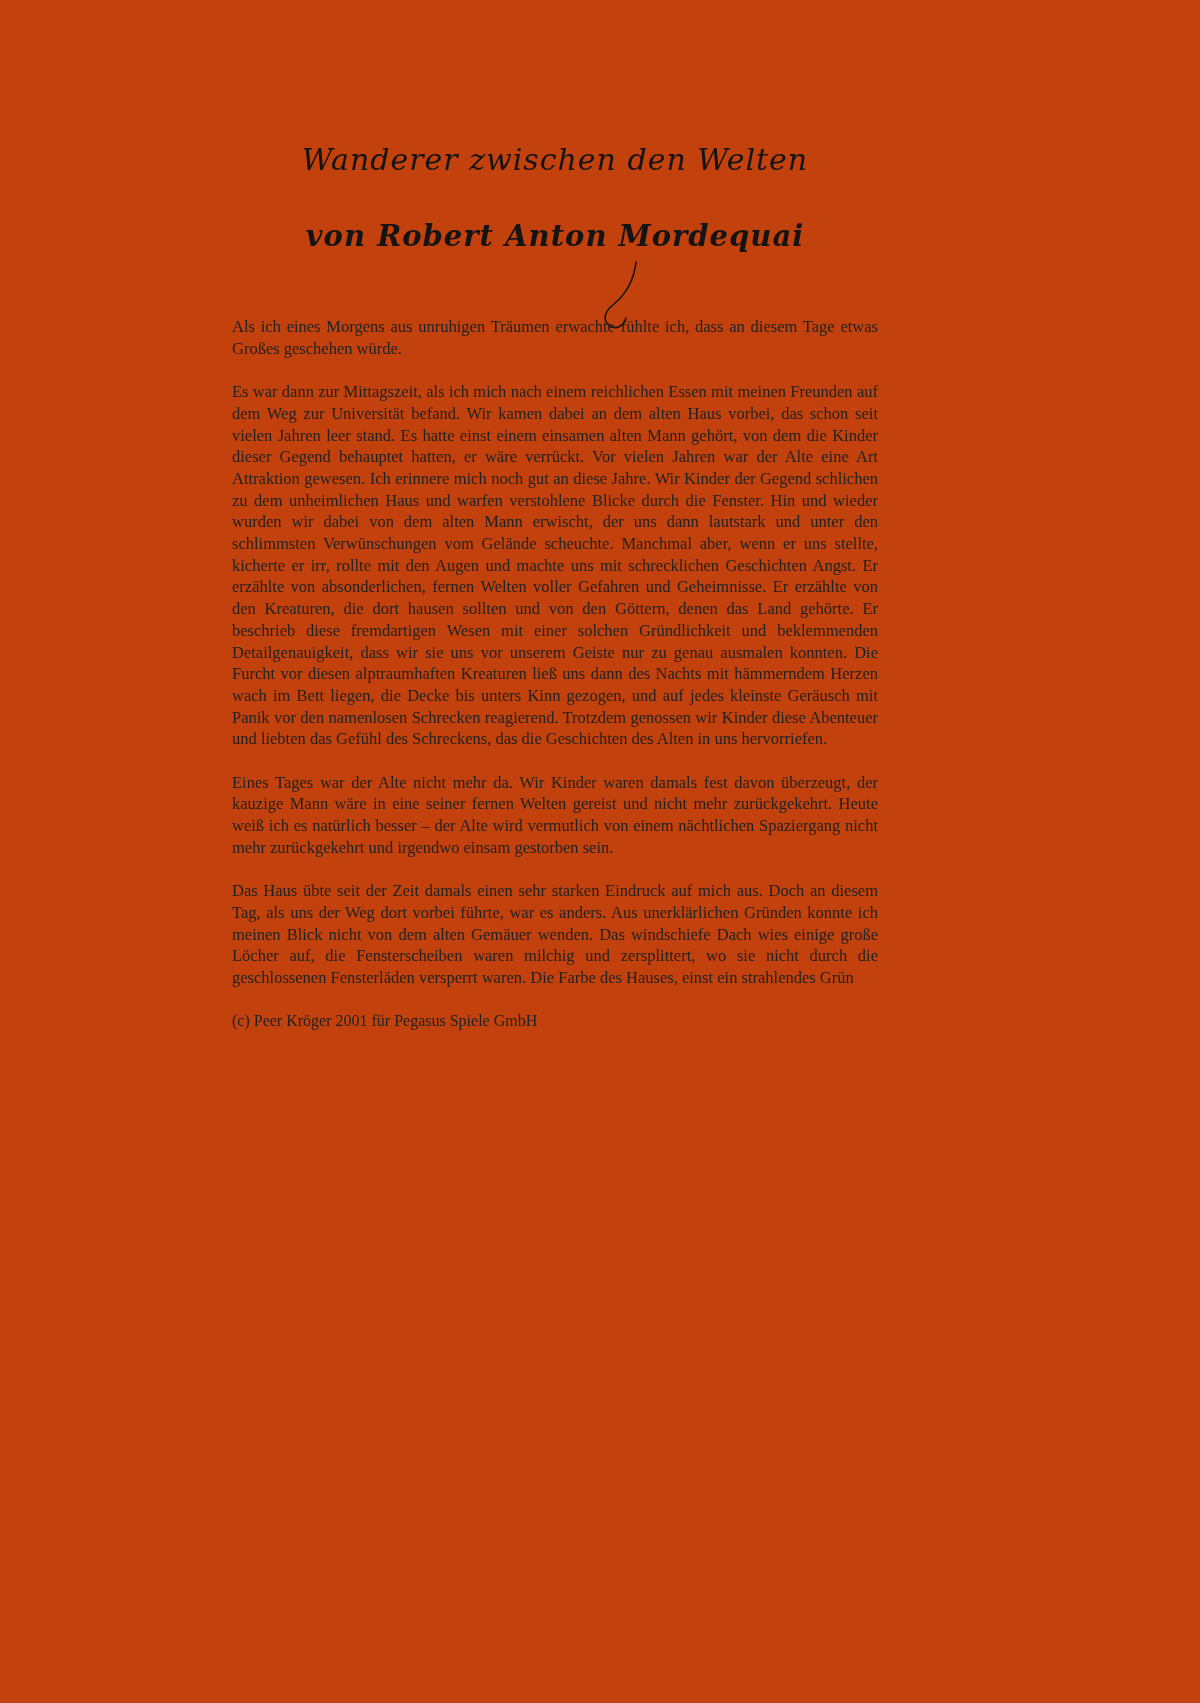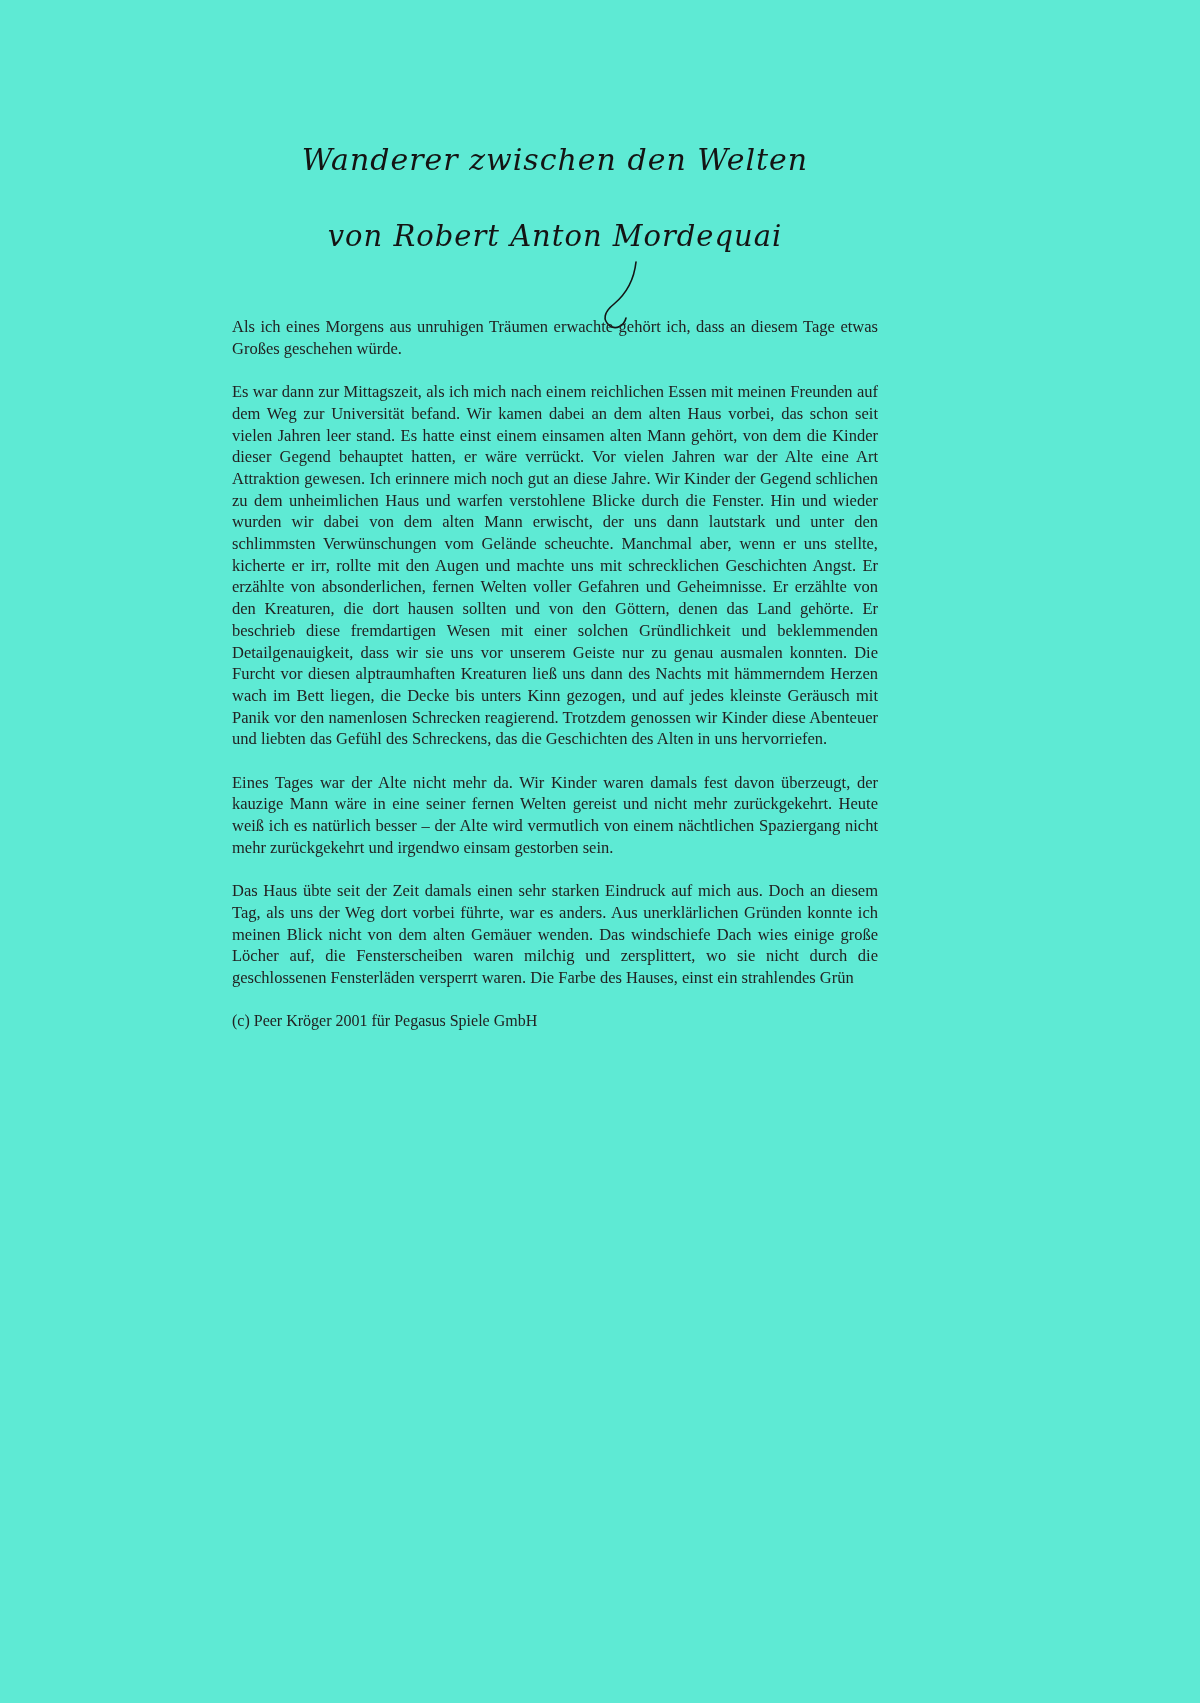--- a/index.html
+++ b/index.html
@@ -4,21 +4,21 @@
 <style>
   html, body {
     margin: 0;
     padding: 0;
     background: #ffffff;
   }
   .page {
     position: relative;
     width: 1200px;
     height: 1703px;
-    background: #5eead4;
+    background: #c2410c;
     color: #1f1f1f;
     font-family: "Liberation Serif", serif;
     overflow: hidden;
   }
   .title-block {
     position: absolute;
     top: 142px;
     left: 232px;
     width: 646px;
     text-align: center;
@@ -29,21 +29,21 @@
     font-style: italic;
     font-weight: 400;
     font-size: 30px;
     letter-spacing: 1px;
     color: #141414;
   }
   .doc-byline {
     margin: 42px 0 0 0;
     font-family: "DejaVu Serif", serif;
     font-style: italic;
-    font-weight: 400;
+    font-weight: 700;
     font-size: 29px;
     letter-spacing: 1px;
     color: #141414;
   }
   .byline-flourish {
     position: absolute;
     left: 57%;
     top: 118px;
     width: 46px;
     height: 72px;
@@ -76,20 +76,20 @@
 
   <div class="title-block">
     <h1 class="doc-title">Wanderer zwischen den Welten</h1>
     <h2 class="doc-byline">von Robert Anton Mordequai</h2>
     <svg class="byline-flourish" viewBox="0 0 46 72" aria-hidden="true">
       <path d="M 36 2 C 34 20, 26 34, 14 44 C 4 52, 2 60, 10 66 C 16 70, 24 66, 26 58" fill="none" stroke="#141414" stroke-width="1.6" stroke-linecap="round"></path>
     </svg>
   </div>
 
   <div class="content">
-    <p>Als ich eines Morgens aus unruhigen Träumen erwachte gehört ich, dass an diesem Tage etwas Großes geschehen würde.</p>
+    <p>Als ich eines Morgens aus unruhigen Träumen erwachte fühlte ich, dass an diesem Tage etwas Großes geschehen würde.</p>
     <p>Es war dann zur Mittagszeit, als ich mich nach einem reichlichen Essen mit meinen Freunden auf dem Weg zur Universität befand. Wir kamen dabei an dem alten Haus vorbei, das schon seit vielen Jahren leer stand. Es hatte einst einem einsamen alten Mann gehört, von dem die Kinder dieser Gegend behauptet hatten, er wäre verrückt. Vor vielen Jahren war der Alte eine Art Attraktion gewesen. Ich erinnere mich noch gut an diese Jahre. Wir Kinder der Gegend schlichen zu dem unheimlichen Haus und warfen verstohlene Blicke durch die Fenster. Hin und wieder wurden wir dabei von dem alten Mann erwischt, der uns dann lautstark und unter den schlimmsten Verwünschungen vom Gelände scheuchte. Manchmal aber, wenn er uns stellte, kicherte er irr, rollte mit den Augen und machte uns mit schrecklichen Geschichten Angst. Er erzählte von absonderlichen, fernen Welten voller Gefahren und Geheimnisse. Er erzählte von den Kreaturen, die dort hausen sollten und von den Göttern, denen das Land gehörte. Er beschrieb diese fremdartigen Wesen mit einer solchen Gründlichkeit und beklemmenden Detailgenauigkeit, dass wir sie uns vor unserem Geiste nur zu genau ausmalen konnten. Die Furcht vor diesen alptraumhaften Kreaturen ließ uns dann des Nachts mit hämmerndem Herzen wach im Bett liegen, die Decke bis unters Kinn gezogen, und auf jedes kleinste Geräusch mit Panik vor den namenlosen Schrecken reagierend. Trotzdem genossen wir Kinder diese Abenteuer und liebten das Gefühl des Schreckens, das die Geschichten des Alten in uns hervorriefen.</p>
     <p>Eines Tages war der Alte nicht mehr da. Wir Kinder waren damals fest davon überzeugt, der kauzige Mann wäre in eine seiner fernen Welten gereist und nicht mehr zurückgekehrt. Heute weiß ich es natürlich besser – der Alte wird vermutlich von einem nächtlichen Spaziergang nicht mehr zurückgekehrt und irgendwo einsam gestorben sein.</p>
     <p>Das Haus übte seit der Zeit damals einen sehr starken Eindruck auf mich aus. Doch an diesem Tag, als uns der Weg dort vorbei führte, war es anders. Aus unerklärlichen Gründen konnte ich meinen Blick nicht von dem alten Gemäuer wenden. Das windschiefe Dach wies einige große Löcher auf, die Fensterscheiben waren milchig und zersplittert, wo sie nicht durch die geschlossenen Fensterläden versperrt waren. Die Farbe des Hauses, einst ein strahlendes Grün</p>
     <p class="copyright">(c) Peer Kröger 2001 für Pegasus Spiele GmbH</p>
   </div>
 
 </div>
 
 </body></html>

